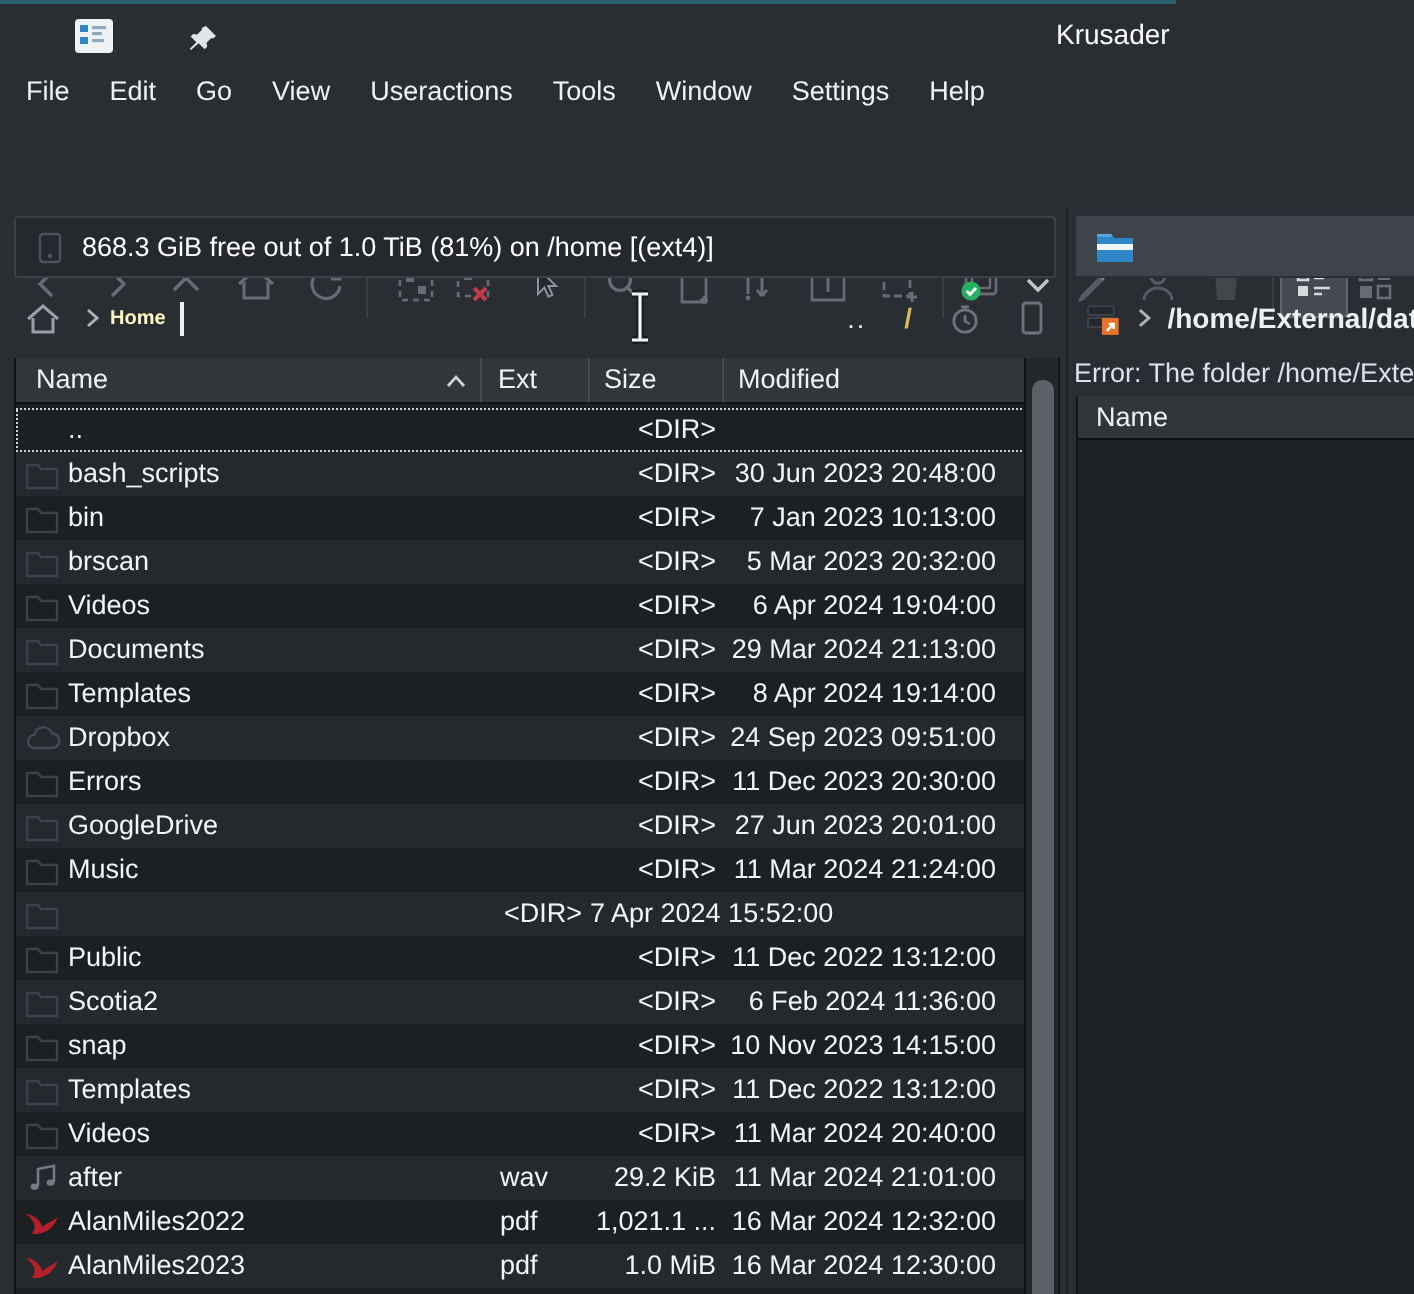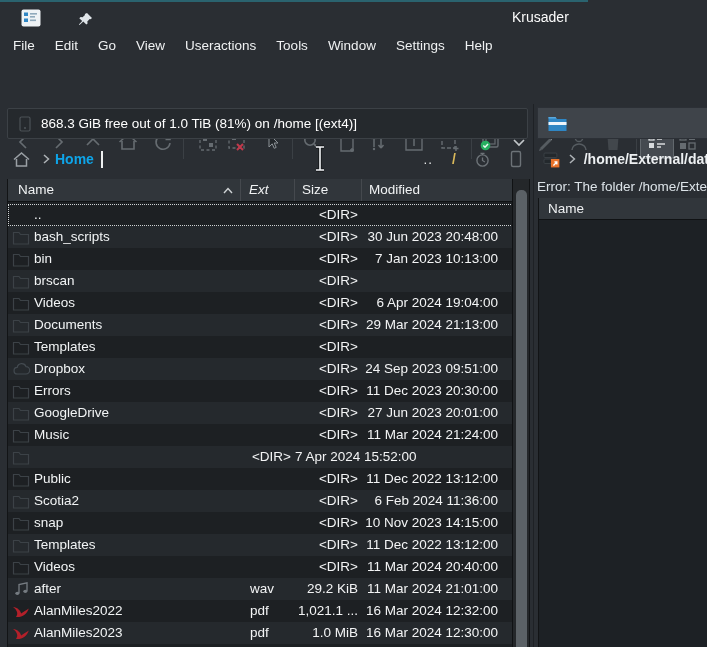--- a/index.html
+++ b/index.html
@@ -10,21 +10,21 @@
     font-family:"Liberation Sans", sans-serif;
     color:#f3f4f5;
     -webkit-font-smoothing:antialiased;
   }
   .abs { position:absolute; }
 
   
   #top-strip { left:0; top:0; width:588px; height:2px; background:#2a636f; }
 
   
-  #titlebar { left:0; top:2px; width:653px; height:31px; }
+  #titlebar { left:16px; top:2px; width:653px; height:31px; }
   #app-icon { left:21px; top:7px; }
   #pin-icon { left:77px; top:9px; }
   #window-title { left:512px; top:0; height:31px; line-height:31px; font-size:14px; color:#fcfcfc; }
 
   
   #menubar { left:0; top:33px; width:707px; height:26px; display:flex; padding-left:3px; }
   .menu-item { padding:0 10px; line-height:26px; font-size:13.5px; color:#eff1f2; cursor:default; }
 
   
   #toolbar { left:0; top:59px; width:707px; height:45px; }
@@ -38,42 +38,42 @@
 
   
   #left-status-bar { left:7px; top:108px; width:521px; height:31px; background:#25292d;
       border:1px solid #3c4146; border-radius:2px; display:flex; align-items:center; gap:8px; padding-left:9px; }
   #left-status-bar .txt { font-size:13.5px; color:#ffffff; }
 
   
   #left-breadcrumb { left:7px; top:142px; width:521px; height:34px; display:flex; align-items:center; }
   #home-button { width:28px; display:flex; justify-content:center; }
   #left-breadcrumb .crumb-chevron { margin:0 3px 0 5px; display:flex; }
-  #breadcrumb-current { font-size:14px; font-weight:bold; color:#0ea5e9; }
+  #breadcrumb-current { font-size:10px; font-weight:bold; color:#fef9c3; }
   #text-caret { width:2px; height:17px; background:#eef0f1; margin-left:7px; }
   #left-breadcrumb .spacer { flex:1; }
   #up-dir-button { font-size:13.5px; color:#e6e8e9; padding:0 10px; letter-spacing:1px; }
   #root-dir-button { font-size:14px; font-weight:bold; color:#d9b95a; padding:0 9px; }
   #history-button, #bookmarks-button { padding:0 8px; display:flex; align-items:center; }
   #bookmarks-button { padding-right:4px; }
 
   
   #mouse-cursor { left:313px; top:145px; z-index:50; }
 
   
   #left-list { left:7px; top:179px; width:523px; height:468px; background:#1d2023;
       border-left:1px solid #121416; border-right:1px solid #121416; }
   #left-header { display:grid; grid-template-columns:233px 54px 67px 151px; height:23px;
       background:#31363b; border-bottom:1px solid #101214; width:505px; }
   .hcell { line-height:22px; font-size:13.5px; color:#f0f2f3; border-right:1px solid #45494e;
       white-space:nowrap; overflow:hidden; }
   .hcell.name { padding-left:10px; display:flex; align-items:center; }
   .hcell.name .grow { flex:1; }
   .hcell.name svg { margin-right:5px; }
-  .hcell.ext { padding-left:8px;font-style:italic; }
+  .hcell.ext { padding-left:8px; }
   .hcell.size { padding-left:7px; }
   .hcell.modified { padding-left:7px; }
 
   #rows { padding-top:2px; width:505px; }
   .frow { display:grid; grid-template-columns:26px 207px 54px 67px 151px; height:22px;
       line-height:22px; font-size:13.5px; }
   .frow.light { background:#25292d; }
   .frow.dark  { background:#1d2023; }
   .frow.cursored { outline:1px dotted #cfd3d5; outline-offset:-1px; }
   .c-icon { display:flex; align-items:center; justify-content:center; }
@@ -365,20 +365,21 @@
       </div>
       <div class="frow light">
         <div class="c-icon">
           <svg width="18" height="15" viewBox="0 0 18 15">
             <path d="M1.5 2.5h5.5l1.5 2h8v9.5h-15z" fill="none" stroke="#3c4247" stroke-width="1.2"></path>
           </svg>
         </div>
         <div class="c-name">brscan</div>
         <div class="c-ext"></div>
         <div class="c-size">&lt;DIR&gt;</div>
+        <div class="c-mod">5 Mar 2023 20:32:00</div>
       </div>
       <div class="frow dark">
         <div class="c-icon">
           <svg width="18" height="15" viewBox="0 0 18 15">
             <path d="M1.5 2.5h5.5l1.5 2h8v9.5h-15z" fill="none" stroke="#3c4247" stroke-width="1.2"></path>
           </svg>
         </div>
         <div class="c-name">Videos</div>
         <div class="c-ext"></div>
         <div class="c-size">&lt;DIR&gt;</div>
@@ -397,20 +398,21 @@
       </div>
       <div class="frow dark">
         <div class="c-icon">
           <svg width="18" height="15" viewBox="0 0 18 15">
             <path d="M1.5 2.5h5.5l1.5 2h8v9.5h-15z" fill="none" stroke="#3c4247" stroke-width="1.2"></path>
           </svg>
         </div>
         <div class="c-name">Templates</div>
         <div class="c-ext"></div>
         <div class="c-size">&lt;DIR&gt;</div>
+        <div class="c-mod">8 Apr 2024 19:14:00</div>
       </div>
       <div class="frow light">
         <div class="c-icon">
           <svg width="19" height="14" viewBox="0 0 19 14">
             <path d="M5.5 12a3.3 3.3 0 0 1-.3-6.6A4.6 4.6 0 0 1 14 4.6 3.4 3.4 0 0 1 14 12z" fill="none" stroke="#434a50" stroke-width="1.2"></path>
           </svg>
         </div>
         <div class="c-name">Dropbox</div>
         <div class="c-ext"></div>
         <div class="c-size">&lt;DIR&gt;</div>

